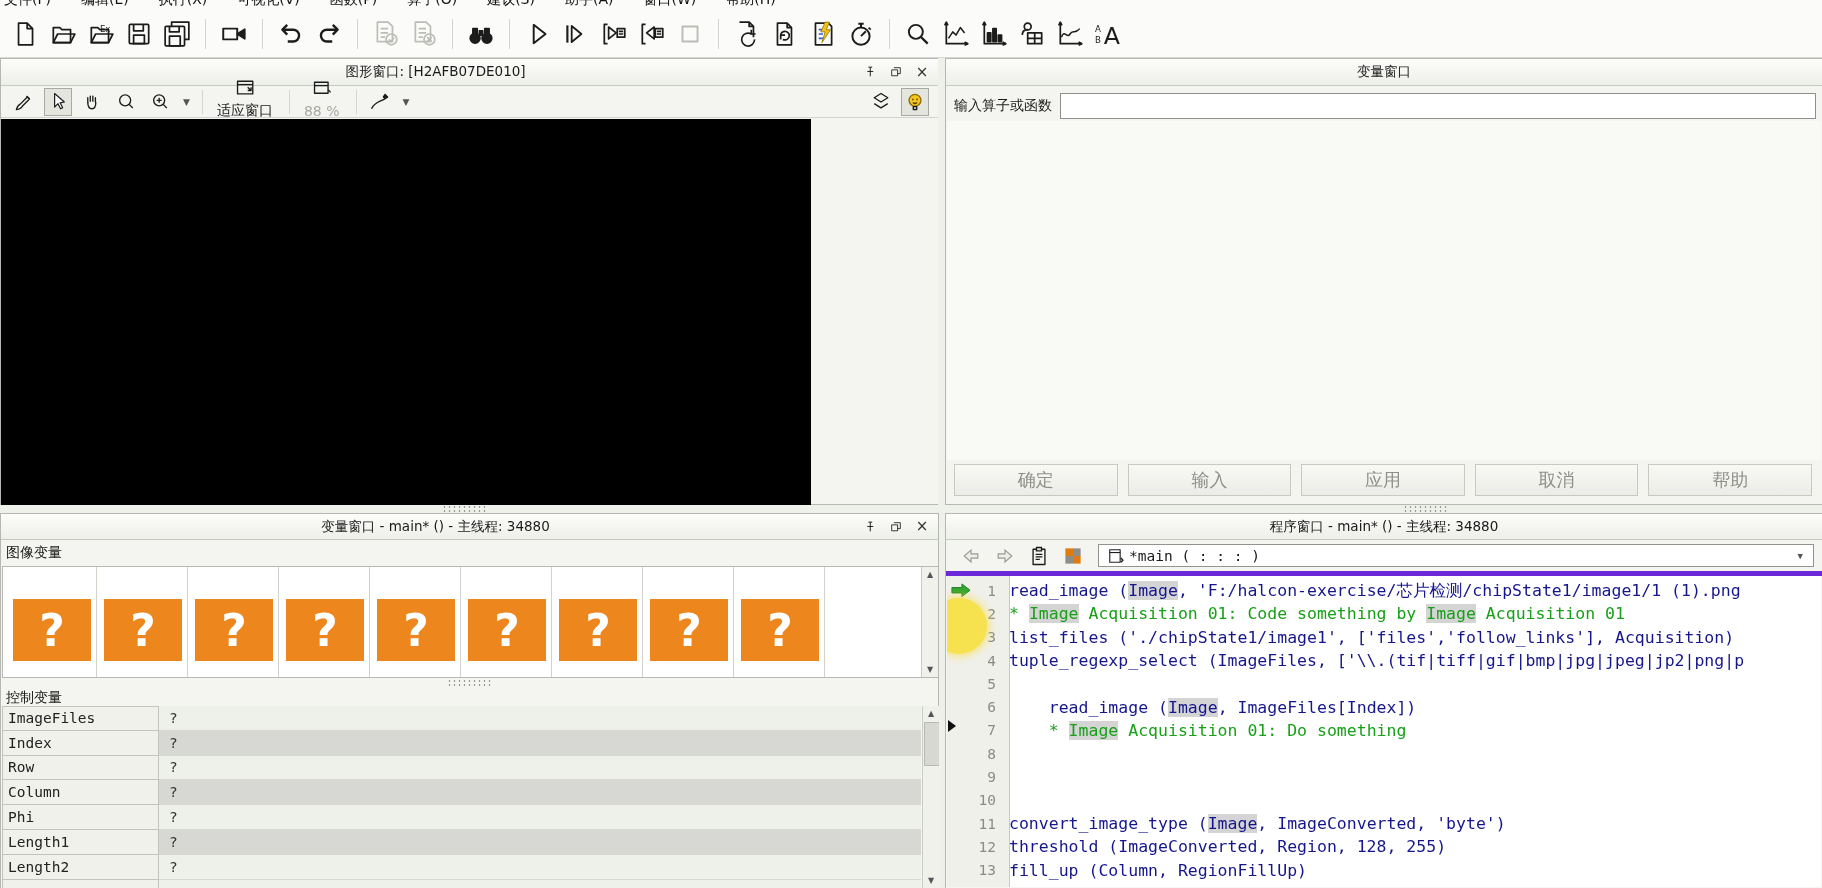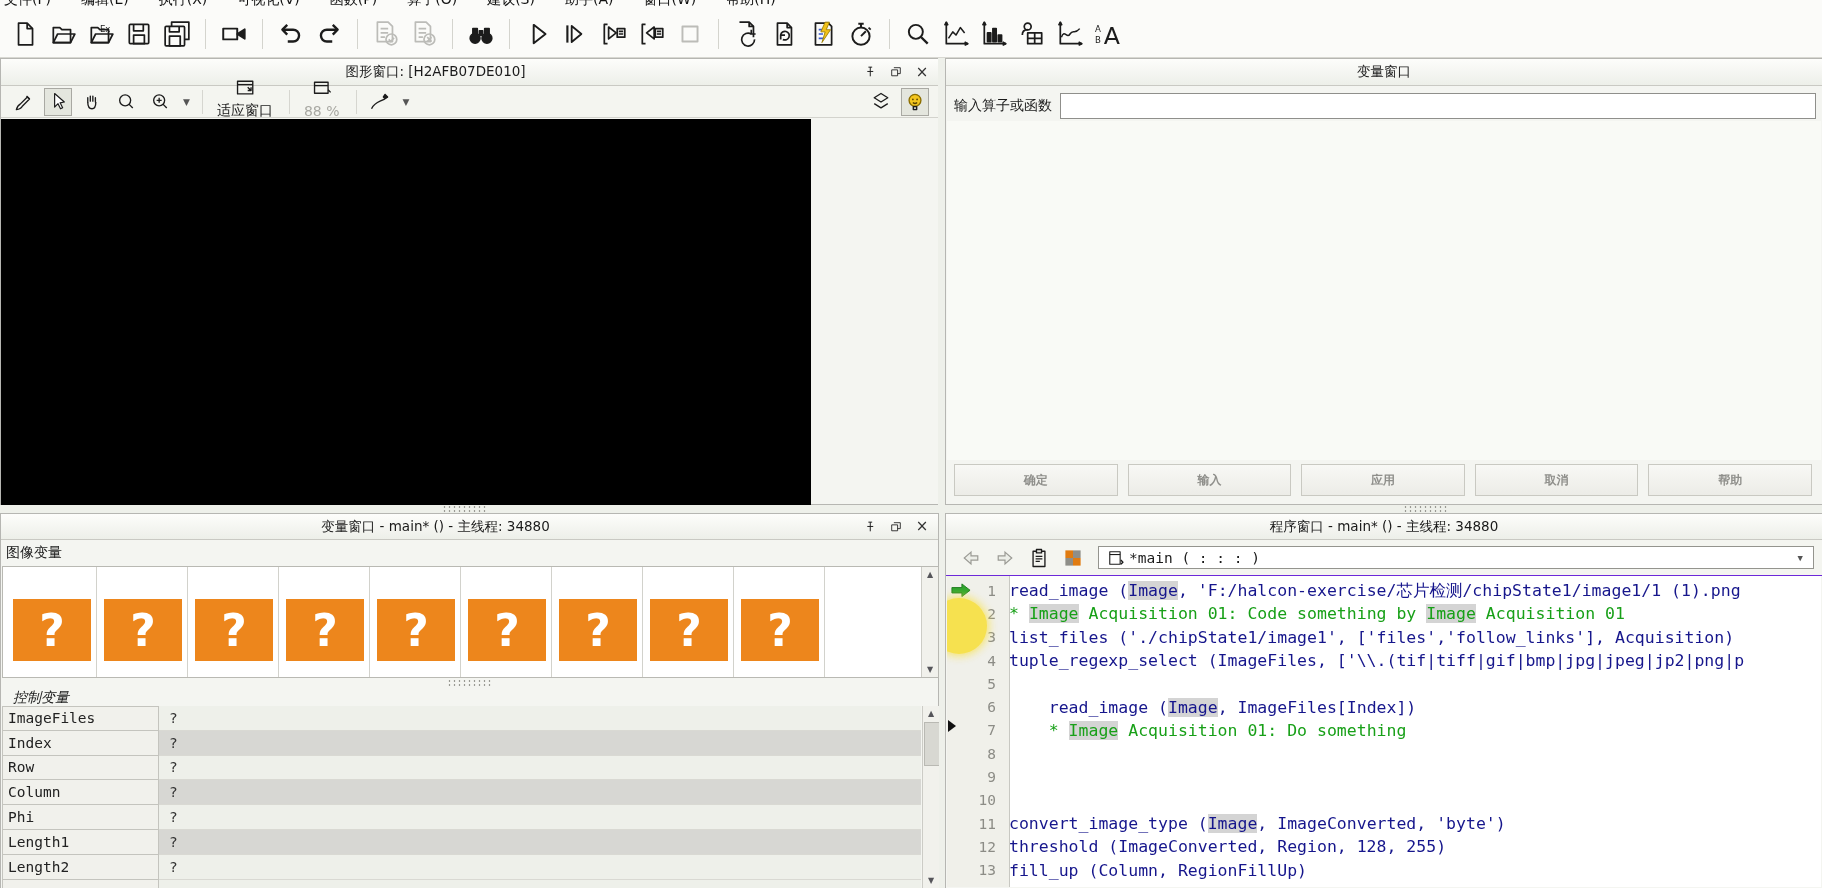--- a/index.html
+++ b/index.html
@@ -38,21 +38,21 @@
   .gsep{width:1px;height:24px;background:#d6d6d0;margin:0 6px;}
   #gfx-canvas{position:absolute;left:0;top:60px;width:810px;height:387px;background:#000;}
   
   .dots{width:46px;height:8px;background-image:radial-gradient(#9a9a94 1px,transparent 1.2px);background-size:5px 4px;}
   
   #op-inputrow{position:absolute;left:8px;top:34px;display:flex;align-items:center;}
   #op-input{width:746px;height:24px;margin-left:8px;border:1px solid #8f8f8b;background:#fff;font-size:14px;padding:0 4px;}
   #op-body{position:absolute;left:1px;top:62px;right:1px;bottom:44px;background:#f9faf6;}
   #op-btnrow{position:absolute;left:0;bottom:8px;width:100%;display:flex;padding-left:8px;box-sizing:border-box;}
   .opbtn{width:182px;height:30px;margin-right:10px;background:linear-gradient(#f8f8f5,#ecece7);
-         border:1px solid #c9c9c2;color:#8f8f8b;font-size:12px;display:flex;align-items:center;justify-content:center;font-weight:bold;}
+         border:1px solid #c9c9c2;color:#8f8f8b;font-size:18px;display:flex;align-items:center;justify-content:center;}
   
   .seclabel{height:26px;display:flex;align-items:center;padding-left:5px;font-size:14px;}
   #thumbbox{position:absolute;left:1px;top:52px;width:937px;height:112px;background:#fff;border:1px solid #b9b9b3;box-sizing:border-box;overflow:hidden;}
   .tcell{position:absolute;top:0;height:110px;width:90px;border-right:1px solid #d2d2cc;box-sizing:border-box;background:#fff;}
   .tsquare{position:absolute;left:6px;top:32px;width:78px;height:62px;display:flex;align-items:center;justify-content:center;
            font-family:"DejaVu Sans",sans-serif;font-weight:bold;font-size:44px;color:#fff;}
   .tlabel{position:absolute;left:0;top:96px;width:100%;height:12px;overflow:hidden;font-size:11px;color:#444;text-align:center;}
   .vscroll{position:absolute;right:0;top:0;width:17px;height:100%;background:#f1f1ec;border-left:1px solid #ccccc6;box-sizing:border-box;}
   .vscroll .sa{position:absolute;left:0;width:100%;height:15px;display:flex;align-items:center;justify-content:center;
                font-size:8px;color:#55555a;background:#f1f1ec;}
@@ -62,21 +62,21 @@
   #ctl-table{position:absolute;left:1px;top:192px;width:937px;height:182px;overflow:hidden;}
   .crow{display:flex;height:24.8px;box-sizing:border-box;}
   .cname{width:157px;background:#f1f1ec;border:1px solid #c4c4be;border-top:none;box-sizing:border-box;
          font-family:"DejaVu Sans Mono",monospace;font-size:14.5px;display:flex;align-items:center;padding-left:5px;color:#222;}
   .crow:first-child .cname{border-top:1px solid #c4c4be;}
   .cval{flex:1;border-bottom:1px solid #d9d9d3;font-family:"DejaVu Sans Mono",monospace;font-size:14.5px;
         display:flex;align-items:center;padding-left:10px;color:#333;margin-right:18px;}
   .crow.alt .cval{background:#d7d7d3;}
   .crow.norm .cval{background:#eef0ea;}
   
-  #prog-toolbar{height:36px;background:#f4f5f0;border-bottom:1px solid #6d28d9;display:flex;align-items:center;
+  #prog-toolbar{height:36px;background:#f4f5f0;border-bottom:5px solid #6d28d9;display:flex;align-items:center;
                 padding:0 8px;box-sizing:border-box;}
   #proc-combo{flex:1;height:23px;background:#fff;border:1px solid #94948e;margin-left:8px;display:flex;align-items:center;
               font-family:"DejaVu Sans Mono",monospace;font-size:14.5px;padding:0 4px;box-sizing:border-box;}
   #proc-combo .dd{margin-left:auto;}
   #code-area{position:absolute;left:1px;top:62px;right:1px;bottom:1px;background:#fff;overflow:hidden;}
   #gutter{position:absolute;left:0;top:0;width:63px;height:100%;background:#f0f0ea;border-right:1px solid #c8c8c2;box-sizing:border-box;}
   #code-lines{position:absolute;left:0;top:3px;width:100%;}
   .cl{display:flex;height:23.3px;align-items:center;white-space:pre;}
   .ln{width:58px;text-align:right;padding-right:9px;box-sizing:border-box;color:#8c8c86;
       font-family:"DejaVu Sans Mono",monospace;font-size:14.5px;flex:none;}
@@ -498,21 +498,21 @@
           </div>
         </div>
       <div class="vscroll">
         <span class="sa up">▲</span>
         <span class="sa dn">▼</span>
       </div>
     </div>
     <div id="minisplit">
         <span class="dots"></span>
       </div>
-    <div class="seclabel" style="position:absolute;top:171px;left:7px;font-style:italic;">控制变量</div>
+    <div class="seclabel" style="position:absolute;top:171px;left:0;">控制变量</div>
     <div id="ctl-table">
       <div id="ctl-rows">
           <div class="crow norm">
             <div class="cname">ImageFiles</div>
             <div class="cval">?</div>
           </div>
           <div class="crow alt">
             <div class="cname">Index</div>
             <div class="cval">?</div>
           </div>

